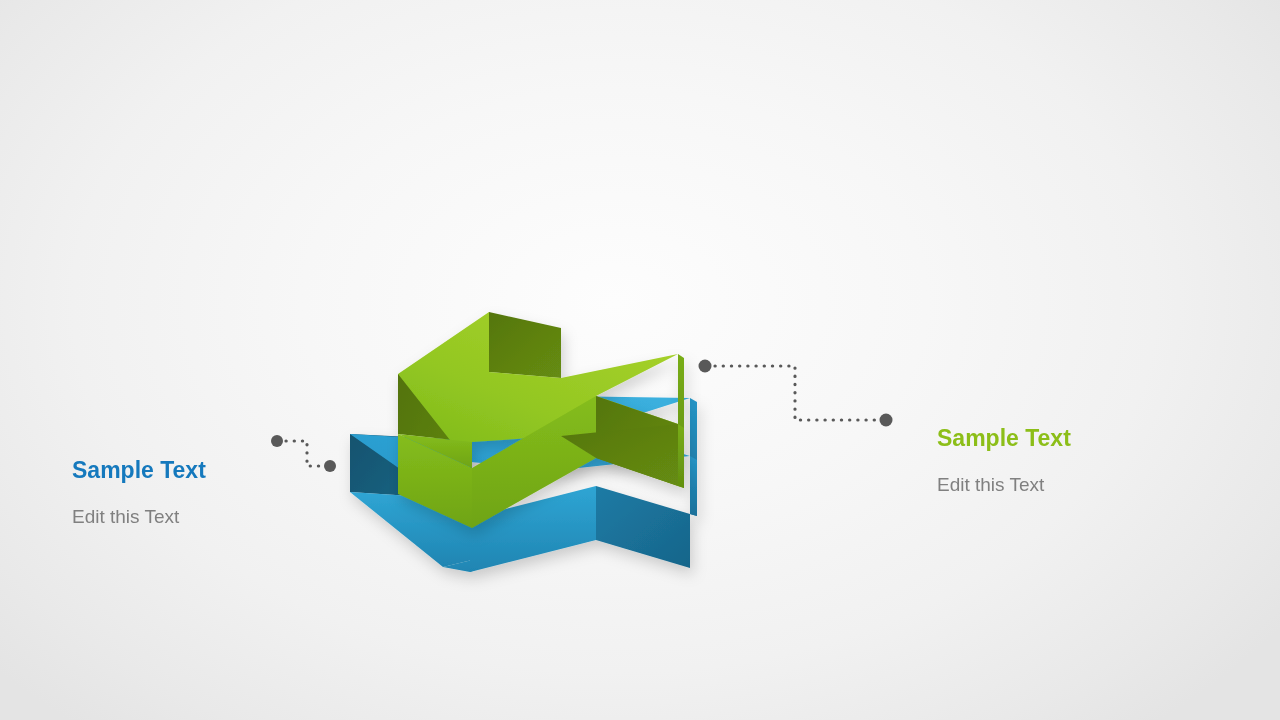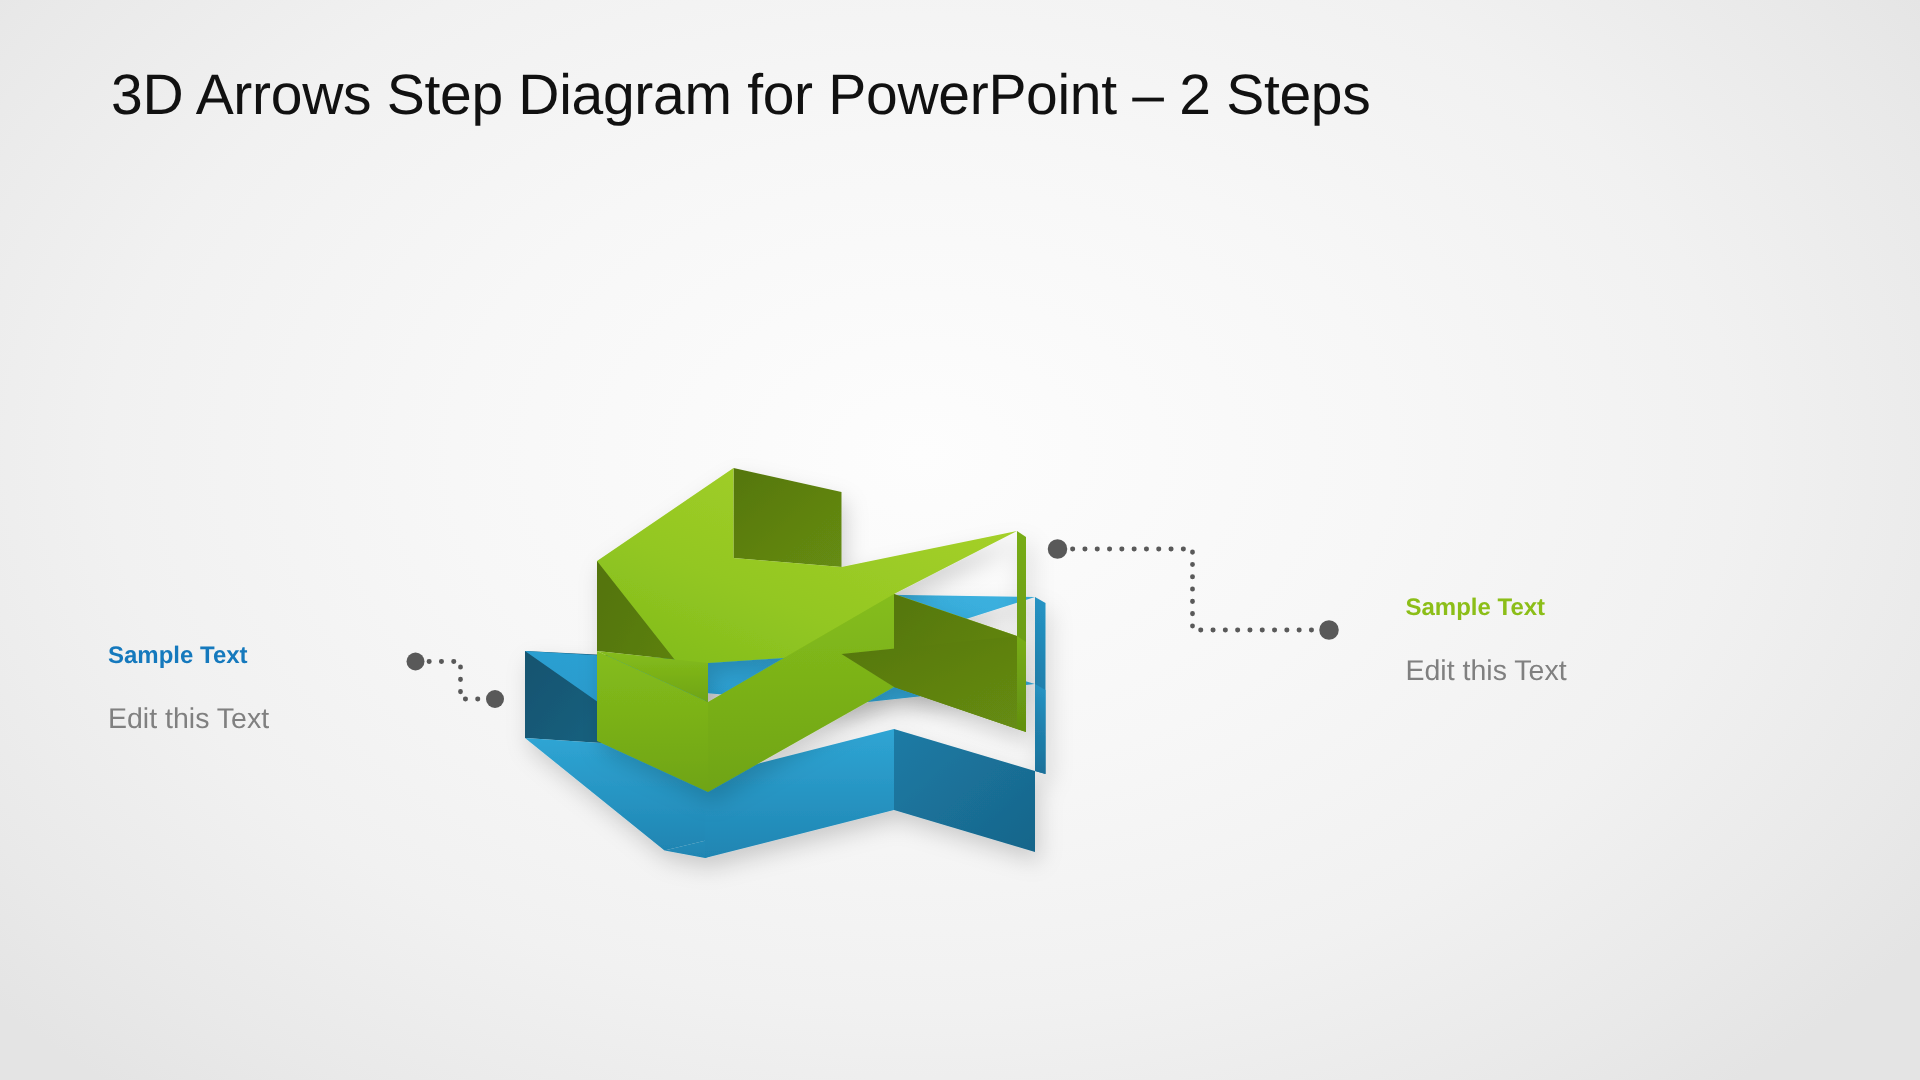--- a/index.html
+++ b/index.html
@@ -50,24 +50,25 @@
     top: 0;
     width: 1280px;
     height: 720px;
   }
 
   
   .callout {
     position: absolute;
   }
   .callout-title {
-    font-size: 16px;
+    font-size: 23px;
     font-weight: bold;
     line-height: 1.25;
     white-space: nowrap;
+    margin-top: 28px;
   }
   .callout-sub {
     font-size: 19px;
     font-weight: 400;
     color: #808080;
     line-height: 1.35;
     margin-top: 19px;
     white-space: nowrap;
   }
 
@@ -80,21 +81,20 @@
     left: 937px;
     top: 396px;
     text-align: left;
   }
 </style>
 </head>
 <body>
 
 <div id="slide">
 
-  <div id="slide-title">3D Arrows Step Diagram for PowerPoint – 2 Steps</div>
 
   <svg id="diagram" viewBox="0 0 1280 720">
     <defs>
 
       <linearGradient id="greenTop" x1="0.12" y1="1" x2="0.88" y2="0">
         <stop offset="0%" stop-color="#7cb81a"></stop>
         <stop offset="42%" stop-color="#93c722"></stop>
         <stop offset="100%" stop-color="#a9d22b"></stop>
       </linearGradient>
       <linearGradient id="greenFront" x1="0" y1="0" x2="0" y2="1">

